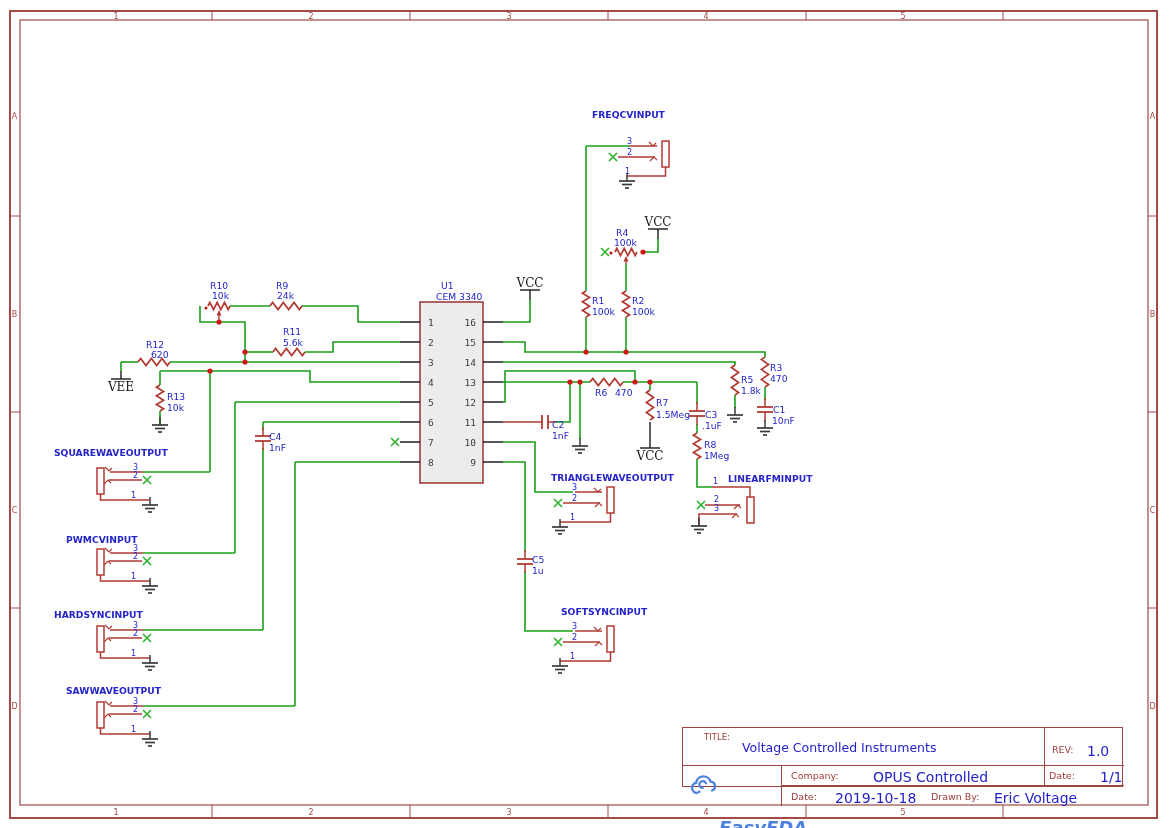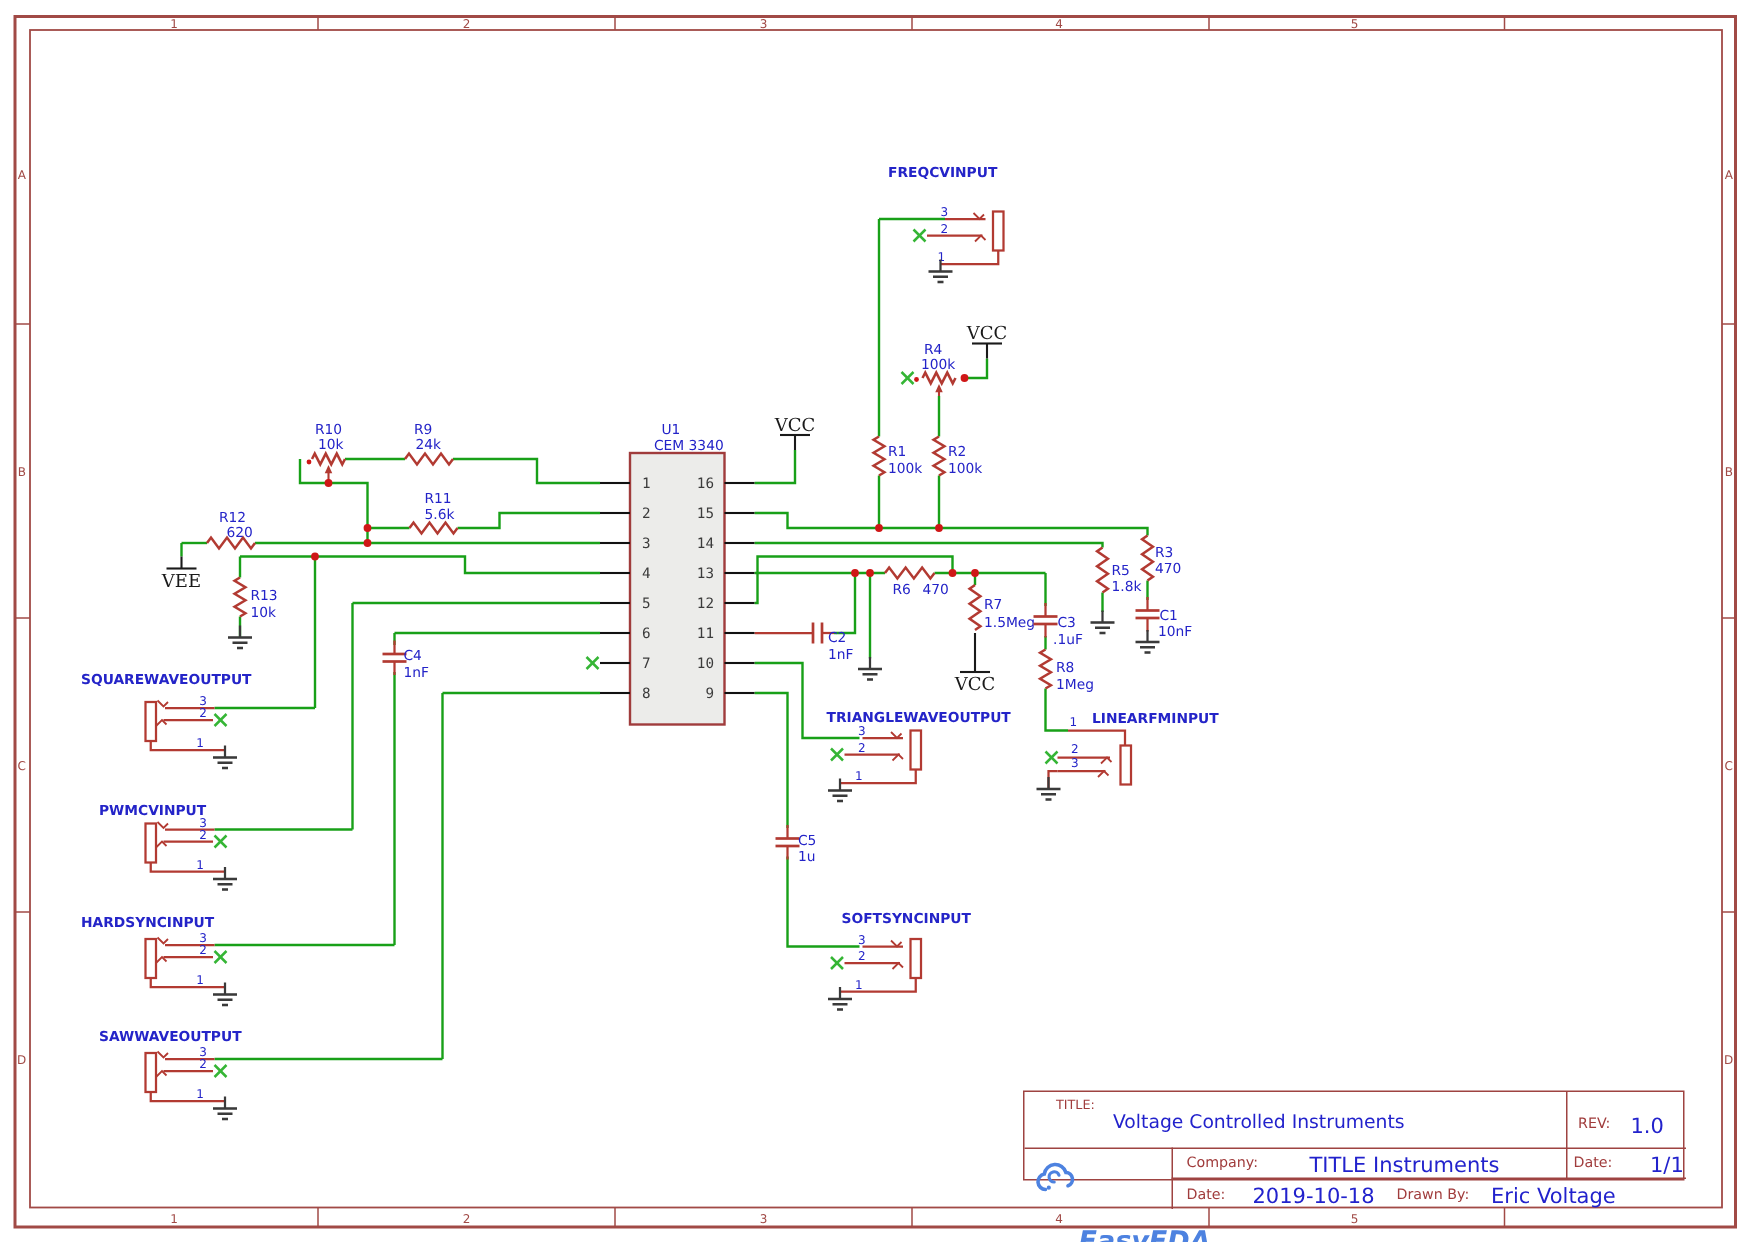--- a/index.html
+++ b/index.html
@@ -594,21 +594,21 @@
 <div class="tb">
   <div class="ln" style="left:0;top:37px;width:441px;height:1px"></div>
   <div class="ln" style="left:98px;top:57px;width:343px;height:1px"></div>
   <div class="ln" style="left:98px;top:37px;width:1px;height:41px"></div>
   <div class="ln" style="left:361px;top:0;width:1px;height:58px"></div>
   <span class="lab small" style="left:21px;top:4px">TITLE:</span>
   <span class="title" style="left:59px;top:12px">Voltage Controlled Instruments</span>
   <span class="lab" style="left:369px;top:16px">REV:</span>
   <span class="val" style="left:404px;top:15px">1.0</span>
   <span class="lab" style="left:108px;top:42px">Company:</span>
-  <span class="val" style="left:190px;top:41px">TITLE Instruments</span>
+  <span class="val" style="left:190px;top:41px">OPUS Controlled</span>
   <span class="lab" style="left:366px;top:42px">Date:</span>
   <span class="val" style="left:417px;top:41px">1/1</span>
   <span class="lab" style="left:108px;top:63px">Date:</span>
   <span class="val" style="left:152px;top:62px">2019-10-18</span>
   <span class="lab" style="left:248px;top:63px">Drawn By:</span>
   <span class="val" style="left:311px;top:62px">Eric Voltage</span>
   <svg width="32" height="24" style="left:5px;top:46px;position:absolute">
     <path d="M9,19 a5.2,5.2 0 0 1 -0.8,-10.3 a7.4,7.4 0 0 1 14.4,-1.1 a4.6,4.6 0 0 1 1.4,8.9" fill="none" stroke="#4d82e0" stroke-width="2.4" stroke-linecap="round"></path>
     <path d="M18,9.5 a3.4,3.4 0 1 0 -3.2,4.5" fill="none" stroke="#4d82e0" stroke-width="2.1" stroke-linecap="round"></path>
     <circle cx="11.2" cy="17.8" r="1.4" fill="#4d82e0"></circle>

